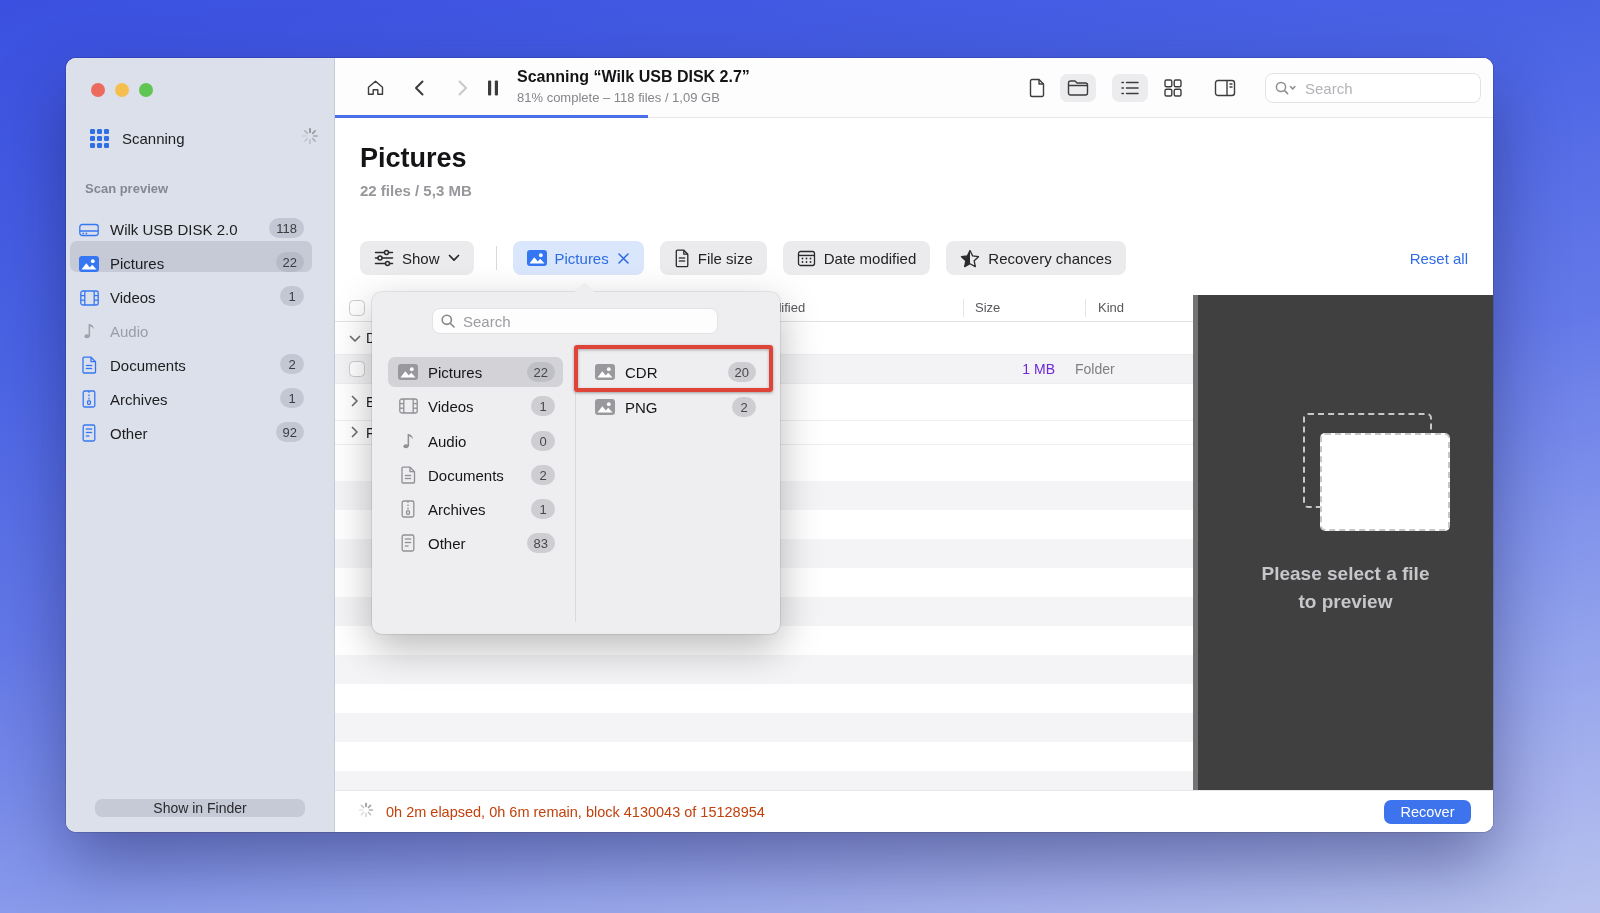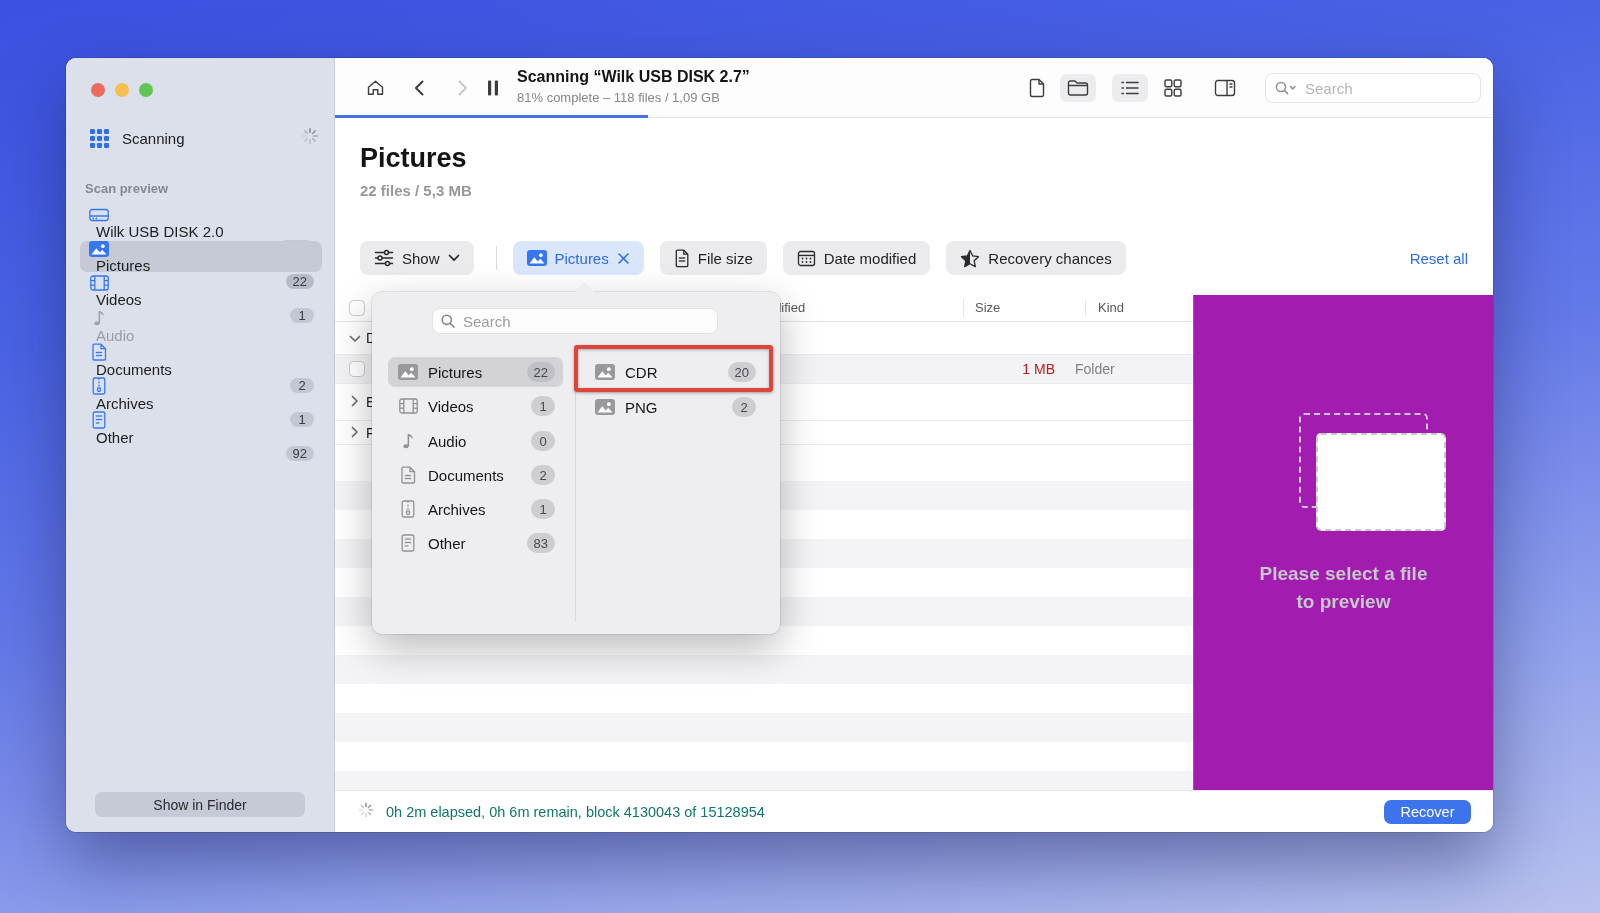--- a/index.html
+++ b/index.html
@@ -15,29 +15,29 @@
     box-shadow:0 0 0 1px rgba(0,0,0,.12), 0 30px 70px rgba(20,25,80,.45);
   }
   
   .sidebar { width:269px; flex:none; position:relative; background:#dce0eb; border-right:1px solid rgba(0,0,0,.09); }
   .tl { position:absolute; top:25px; width:14px; height:14px; border-radius:50%; }
   .tl.red { left:25px; background:#ec6a5e; } .tl.yellow { left:49px; background:#f4bf4f; } .tl.green { left:73px; background:#61c554; }
   .dash-row { position:absolute; top:66px; left:24px; right:14px; height:28px; display:flex; align-items:center; }
   .dash-row .lbl { margin-left:13px; font-size:15px; color:#1d1d1f; }
   .dash-row .spin { margin-left:auto; }
   .section-label { position:absolute; top:123px; left:19px; font-size:13px; font-weight:bold; color:#858892; }
-  .side-item { position:absolute; left:14px; width:242px; height:31px; border-radius:7px; display:flex; align-items:flex-start; padding:0 8px 0 7px;flex-direction:column; }
+  .side-item { position:absolute; left:4px; width:242px; height:31px; border-radius:7px; display:flex; align-items:flex-end; padding:0 8px 0 7px; }
   .side-item.selected { background:#c6cad7; }
   .side-item .ic { width:24px; display:flex; justify-content:center; flex:none; }
   .side-item .lbl { margin-left:9px; font-size:15px; color:#1d1d1f; white-space:nowrap; }
   .side-item.disabled .lbl { color:#9a9da7; }
   .badge { margin-left:auto; background:#c3c7d3; border-radius:10px; height:20px; min-width:24px; padding:0 7px; display:flex; align-items:center; justify-content:center; font-size:13px; color:#3c3c41; }
   .badge:empty { display:none; }
   .side-item.selected .badge { background:#b7bbc9; }
-  .finder-btn { position:absolute; left:29px; bottom:15px; width:210px; height:25px; background:#c6cad6; border-radius:7px; display:flex; align-items:center; justify-content:center; font-size:14px; color:#2a2a2e; cursor:default; }
+  .finder-btn { position:absolute; left:29px; bottom:15px; width:210px; height:18px; background:#c6cad6; border-radius:7px; display:flex; align-items:center; justify-content:center; font-size:14px; color:#2a2a2e; cursor:default; }
   
   .main { flex:1; position:relative; background:#fff; }
   .toolbar { position:absolute; top:0; left:0; right:0; height:60px; background:#fdfdfd; border-bottom:1px solid #e7e7e9; }
   .progress-fill { position:absolute; bottom:-1px; left:0; height:3px; width:27%; background:#4a6fe8; z-index:3; }
   .tbtn { position:absolute; top:16px; width:36px; height:28px; border-radius:7px; display:flex; align-items:center; justify-content:center; }
   .tbtn.active { background:#ececee; }
   .title-block { position:absolute; left:182px; top:10px; }
   .title-block .t { font-size:16px; font-weight:bold; color:#141416; }
   .title-block .s { font-size:13px; color:#86868b; margin-top:4px; }
   .search-field { position:absolute; left:930px; top:15px; width:216px; height:30px; border:1px solid #e2e2e5; border-radius:8px; background:#fff; display:flex; align-items:center; padding:0 8px; gap:5px; }
@@ -59,32 +59,32 @@
   .hsep { position:absolute; top:4px; width:1px; height:18px; background:#e6e6e8; }
   .cb { width:16px; height:16px; border:1.5px solid #cbcbd0; border-radius:4.5px; background:#fff; }
   .trow { position:absolute; left:0; width:100%; border-bottom:1px solid #ededef; }
   .r1 { top:27px; height:33px; }
   .r2 { top:60px; height:29px; background:#f3f3f5; }
   .r3 { top:89px; height:37px; }
   .r4 { top:126px; height:24px; }
   .trow .letter { position:absolute; left:31px; top:50%; transform:translateY(-50%); font-size:14px; color:#1d1d1f; }
   .trow .disc { position:absolute; left:14px; top:50%; transform:translateY(-50%); }
   .r2 .cb { position:absolute; left:14px; top:6px; }
-  .r2 .size { position:absolute; left:628px; width:92px; top:6px; text-align:right; font-size:14px; color:#b91c1c; }
+  .r2 .size { position:absolute; left:628px; width:92px; top:6px; text-align:right; font-size:14px; color:#6d28d9; }
   .r2 .kind { position:absolute; left:740px; top:6px; font-size:14px; color:#7f7f84; }
   .stripes { position:absolute; left:0; top:186px; width:100%; height:309px;
     background:repeating-linear-gradient(to bottom,#f4f4f6 0 29px,#ffffff 29px 58px); }
   
-  .preview { position:absolute; left:858px; top:237px; width:300px; height:495px; background:#a21caf; border-left:1px solid #737373; }
+  .preview { position:absolute; left:858px; top:237px; width:300px; height:495px; background:#404040; border-left:5px solid #737373; }
   .ph-back { position:absolute; left:105px; top:118px; width:129px; height:95px; border:2px dashed #c6c6cb; border-radius:5px; }
   .ph-front { position:absolute; left:122px; top:138px; width:130px; height:98px; border:2px dashed #c6c6cb; border-radius:5px; background:#fff; }
   .preview-msg { position:absolute; top:265px; left:0; width:100%; text-align:center; font-size:19px; font-weight:bold; color:#c6c6cb; line-height:1.45; }
   
   .footer { position:absolute; left:0; right:0; bottom:0; height:42px; background:#fff; border-top:1px solid #e7e7e9; display:flex; align-items:center; padding:0 22px; gap:11px; }
-  .footer .status { font-size:14.5px; color:#0f766e; }
+  .footer .status { font-size:14.5px; color:#c2410c; }
   .recover-btn { margin-left:auto; width:87px; height:24px; background:#3d73ec; color:#fff; border:none; border-radius:7px; font-size:14.5px; font-family:"Liberation Sans",sans-serif; display:flex; align-items:center; justify-content:center; }
   
   .popover { position:absolute; left:37px; top:234px; width:408px; height:342px; background:#eeeef0; border-radius:10px; z-index:20;
     box-shadow:0 0 0 1px rgba(0,0,0,.08), 0 14px 40px rgba(0,0,0,.28); }
   .popover::before { content:''; position:absolute; top:-7px; left:205px; width:15px; height:15px; background:#eeeef0; transform:rotate(45deg); border-radius:3px; }
   .pop-search { position:absolute; left:60px; top:16px; width:286px; height:26px; background:#fdfdfd; border:1px solid #e3e3e6; border-radius:8px; display:flex; align-items:center; padding:0 7px; gap:5px; }
   .pop-search input { border:none; outline:none; flex:1; min-width:0; font-size:15px; color:#57575c; background:transparent; font-family:"Liberation Sans",sans-serif; }
   .pop-search input::placeholder { color:#9c9ca1; }
   .pop-div { position:absolute; left:203px; top:56px; bottom:12px; width:1px; background:#dadadd; }
   .pop-item { position:absolute; left:16px; width:175px; height:30px; border-radius:7px; display:flex; align-items:center; padding:0 8px; }

